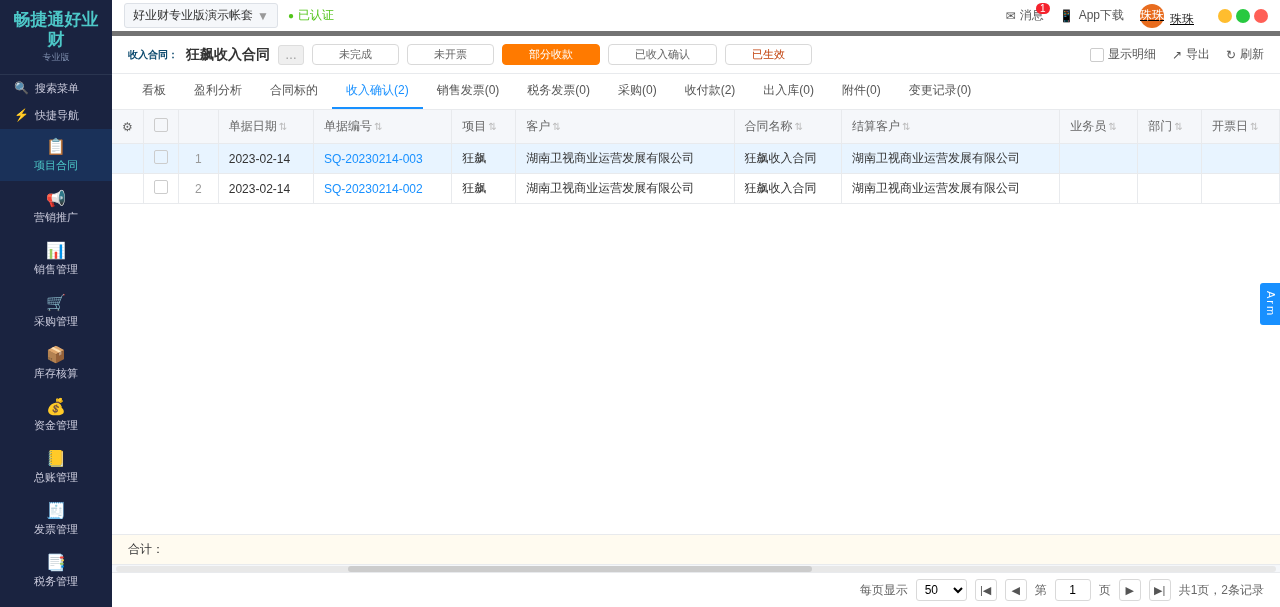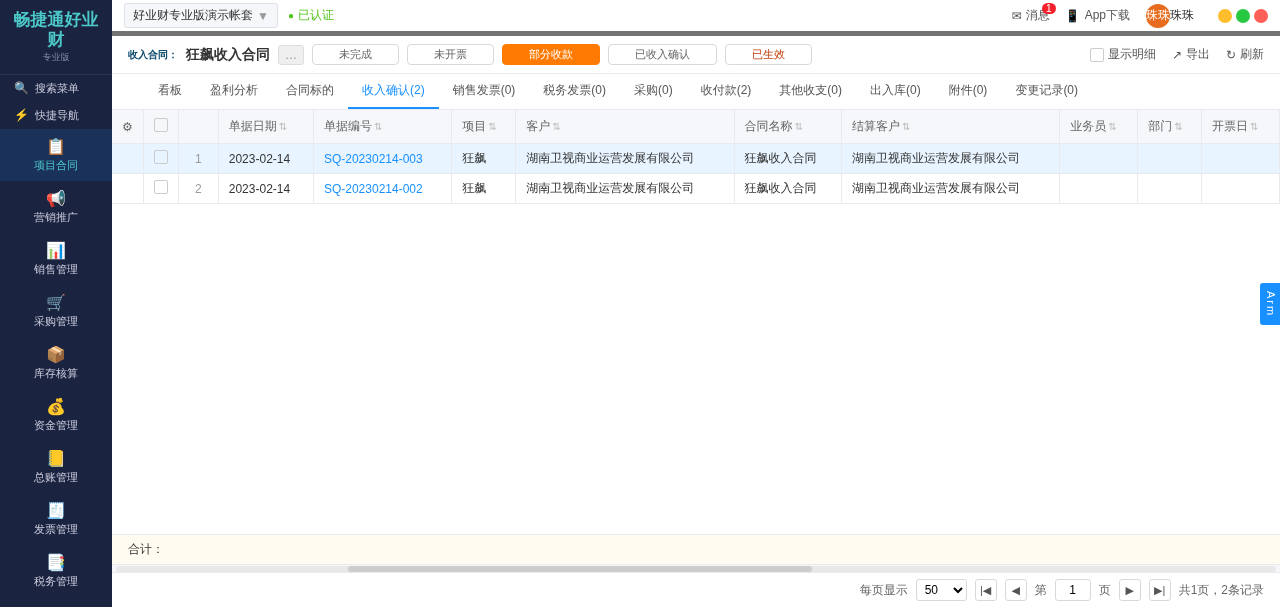--- a/index.html
+++ b/index.html
@@ -59,21 +59,21 @@
     .status-btn { padding: 2px 26px; border-radius: 4px; font-size: 11px; cursor: pointer; border: 1px solid; }
     .status-incomplete { background: #fff; border-color: #d9d9d9; color: #666; }
     .status-not-invoiced { background: #fff; border-color: #d9d9d9; color: #666; }
     .status-partial { background: #ff7a00; border-color: #ff7a00; color: #fff; }
     .status-confirmed { background: #fff; border-color: #d9d9d9; color: #666; }
     .status-active { background: #fff; border-color: #d9d9d9; color: #c2410c; }
     .header-right { margin-left: auto; display: flex; align-items: flex-end; gap: 16px; }
     .header-right-btn { display: flex; align-items: center; gap: 4px; color: #555; cursor: pointer; font-size: 12px; }
 
     
-    .subtabs { display: flex; align-items: center; padding: 0 32px; border-bottom: 1px solid #e8eaed; background: #fff; flex-shrink: 0; }
+    .subtabs { display: flex; align-items: center; padding: 0 16px; border-bottom: 1px solid #e8eaed; background: #fff; flex-shrink: 0; }
     .subtab { padding: 8px 14px; cursor: pointer; font-size: 12px; color: #555; border-bottom: 2px solid transparent; white-space: nowrap; }
     .subtab.active { color: #1890ff; border-bottom: 2px solid #1890ff; }
 
     
     .table-area { flex: 1; overflow: hidden; display: flex; flex-direction: column; }
     .table-container { flex: 1; overflow: auto; }
     table { width: 100%; border-collapse: collapse; font-size: 12px; }
     thead tr { background: #f5f7fa; }
     thead th { padding: 8px 10px; text-align: left; color: #666; font-weight: normal; border-bottom: 1px solid #e8eaed; border-right: 1px solid #e8eaed; white-space: nowrap; position: relative; }
     thead th .sort { color: #bbb; font-size: 10px; margin-left: 2px; cursor: pointer; }
@@ -178,21 +178,21 @@
     <div class="topbar-right">
       <div class="topbar-icon-btn">
         <span>✉</span>
         <span class="badge">1</span>
         <span style="margin-left:4px;">消息</span>
       </div>
       <div class="topbar-icon-btn">
         <span>📱</span>
         <span style="margin-left:4px;">App下载</span>
       </div>
-      <div style="display:flex;align-items:center;cursor:pointer;">
+      <div style="display:flex;align-items:flex-end;gap:6px;cursor:pointer;text-decoration:underline;">
         <div class="topbar-avatar">
           <span>珠珠</span>
         </div>
         <span class="topbar-username">珠珠</span>
       </div>
       <div class="win-controls">
         <div class="win-btn min">◀</div>
         <div class="win-btn max">▶</div>
         <div class="win-btn close">×</div>
       </div>
@@ -229,21 +229,20 @@
 
     <div class="subtabs">
       <div class="subtab"><span>看板</span></div>
       <div class="subtab"><span>盈利分析</span></div>
       <div class="subtab"><span>合同标的</span></div>
       <div class="subtab active"><span>收入确认(2)</span></div>
       <div class="subtab"><span>销售发票(0)</span></div>
       <div class="subtab"><span>税务发票(0)</span></div>
       <div class="subtab"><span>采购(0)</span></div>
       <div class="subtab"><span>收付款(2)</span></div>
-      <div class="subtab"><span>其他收支(0)</span></div>
       <div class="subtab"><span>出入库(0)</span></div>
       <div class="subtab"><span>附件(0)</span></div>
       <div class="subtab"><span>变更记录(0)</span></div>
     </div>
 
     <div class="table-area">
       <div class="table-container">
         <table>
           <thead>
             <tr>

